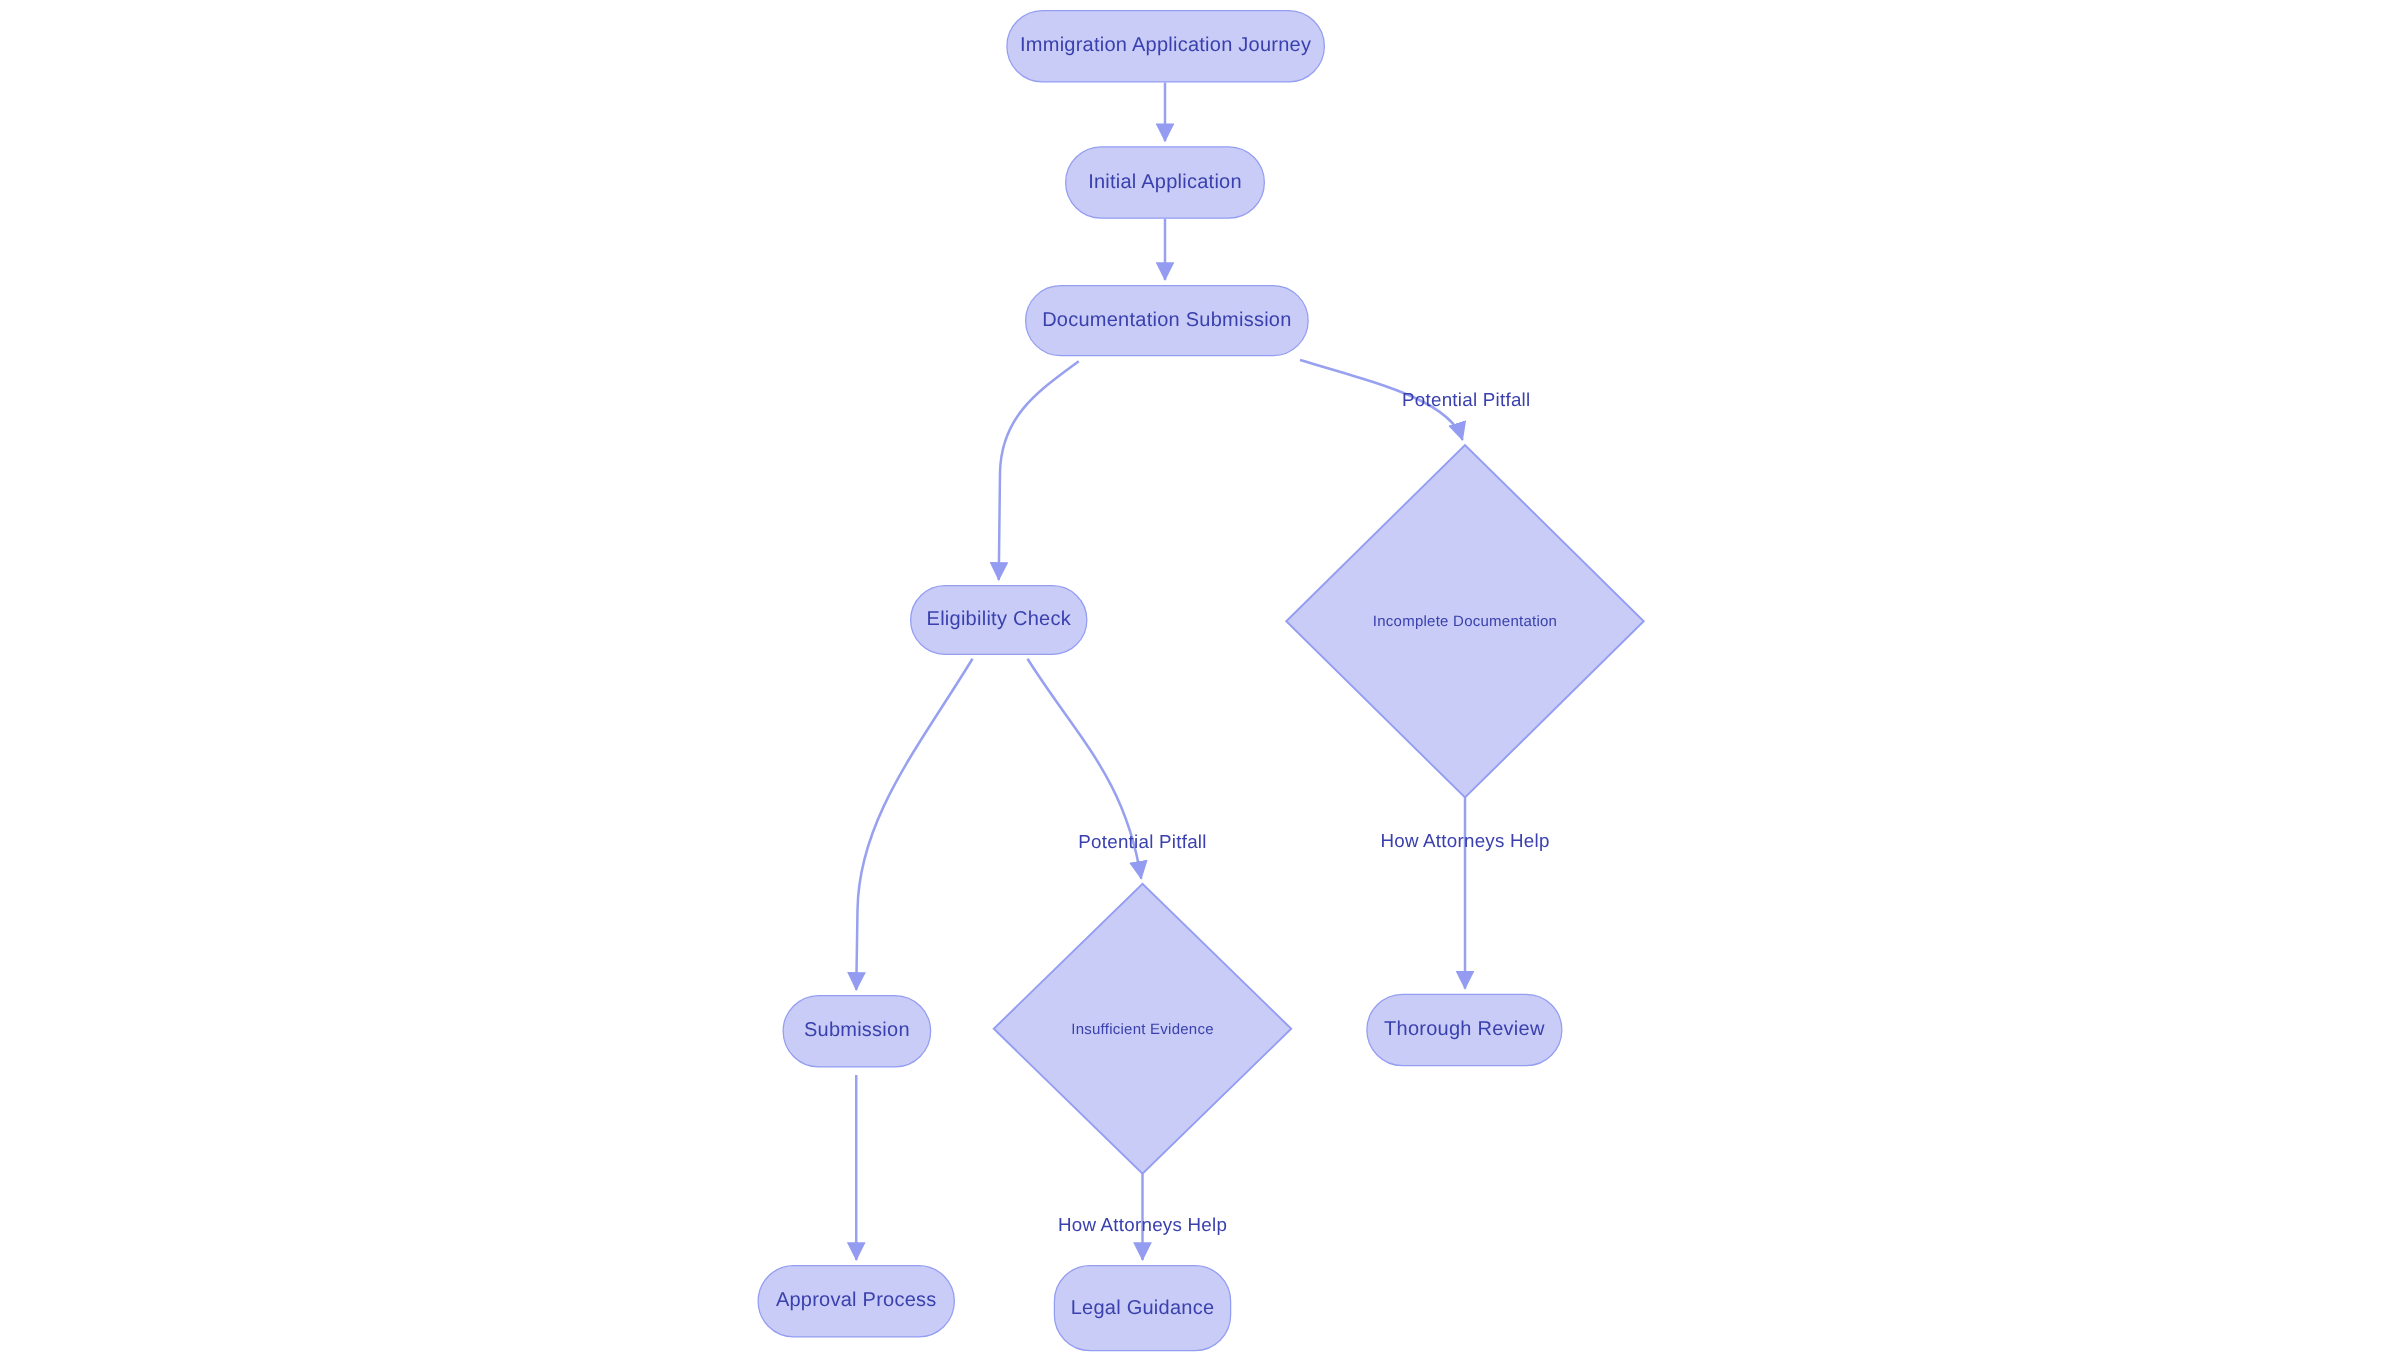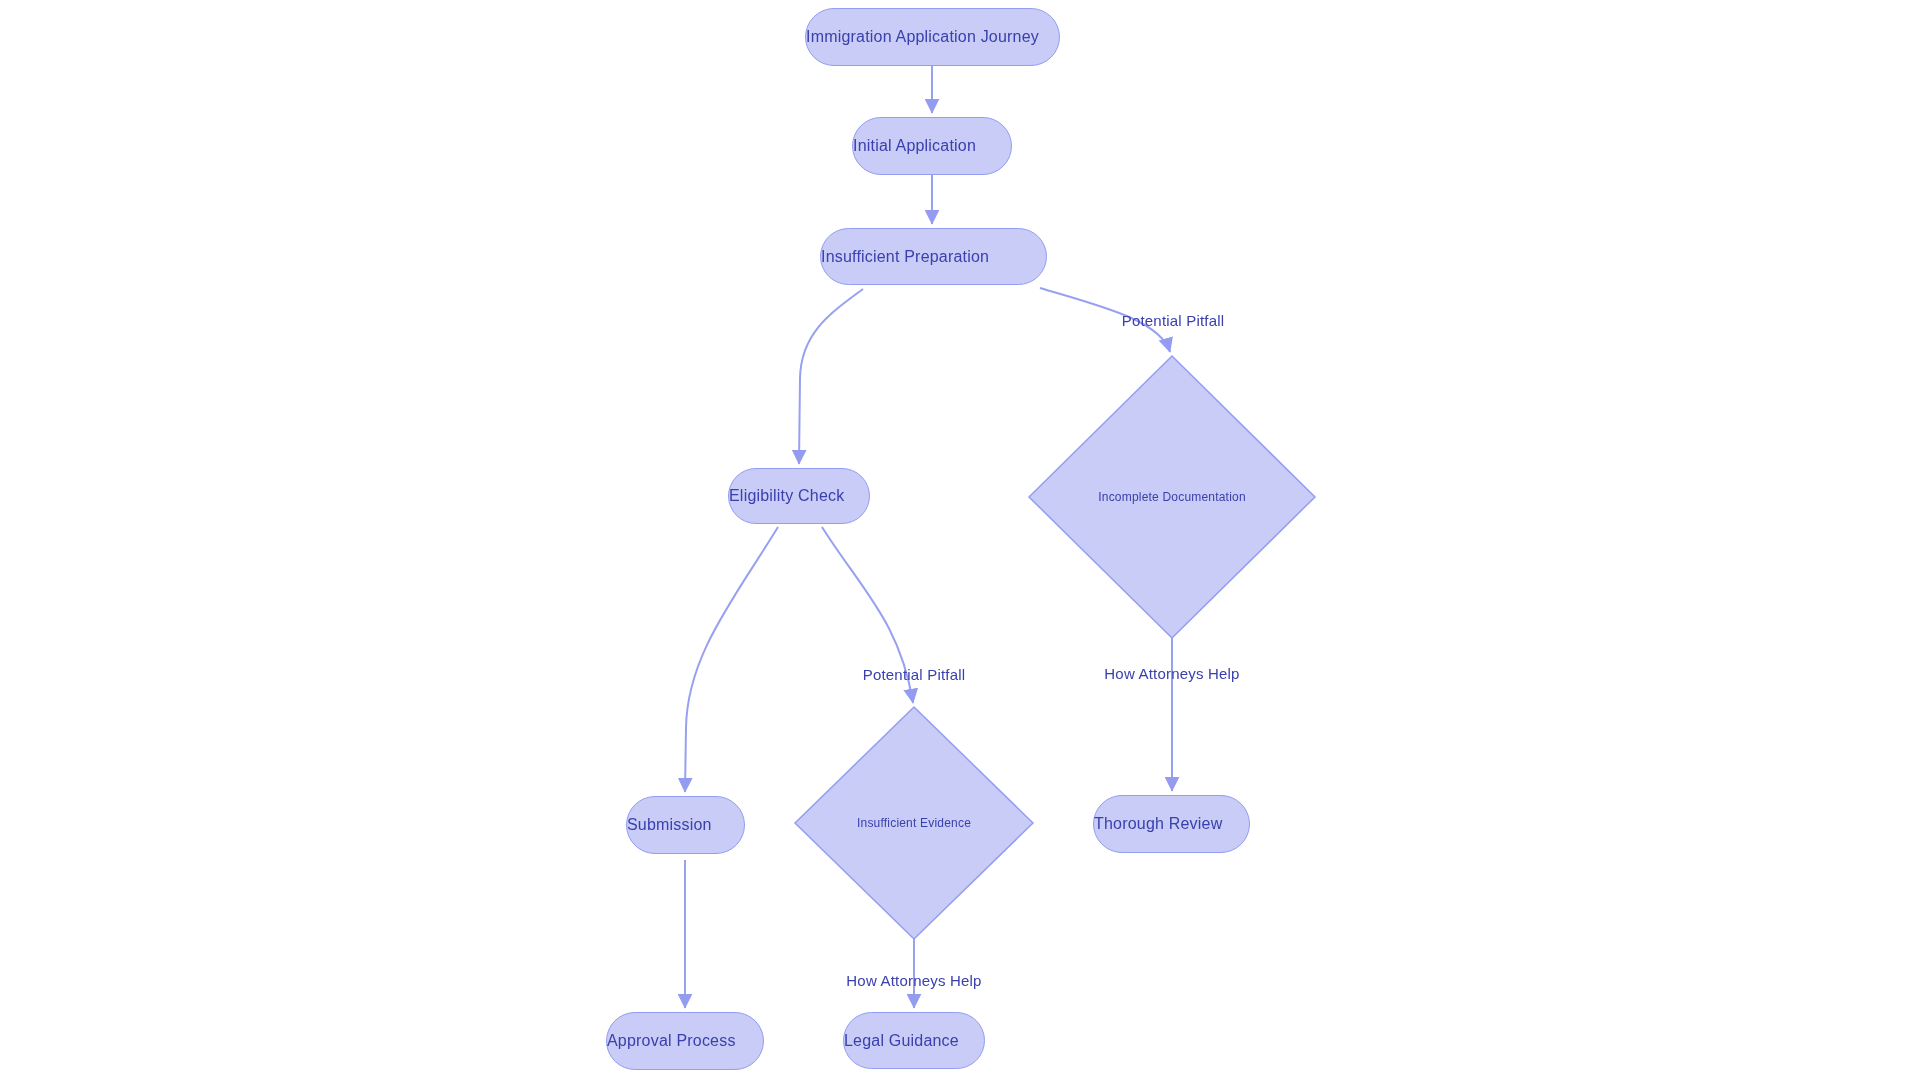--- a/index.html
+++ b/index.html
@@ -16,21 +16,21 @@
     background:var(--canvas-bg);
     font-family:"Liberation Sans","DejaVu Sans",sans-serif;
     overflow:hidden;
   }
   .canvas{position:relative;width:1920px;height:1083px;background:var(--canvas-bg);}
   svg.edge-layer{position:absolute;left:0;top:0;width:1920px;height:1083px;}
   .edge-path{stroke:var(--edge);stroke-width:2;fill:none;}
   .diamond{fill:var(--node-fill);stroke:var(--node-border);stroke-width:1.5;}
   .node{
     position:absolute;
-    display:flex;align-items:center;
+    display:flex;align-items:center;justify-content:center;
     background:var(--node-fill);
     border:1.5px solid var(--node-border);
     border-radius:29px;
     box-sizing:border-box;
     color:var(--node-text);
     font-size:16px;
     letter-spacing:.2px;
     white-space:nowrap;
     text-align:center;
   }
@@ -79,40 +79,40 @@
 
   <div class="node" style="left:805px;top:8px;width:255px;height:58px;">
     <span>Immigration Application Journey</span>
   </div>
 
   <div class="node" style="left:852px;top:117px;width:160px;height:58px;">
     <span>Initial Application</span>
   </div>
 
   <div class="node" style="left:820px;top:228px;width:227px;height:57px;">
-    <span>Insufficient Preparation</span>
+    <span>Documentation Submission</span>
   </div>
 
   <div class="node" style="left:728px;top:468px;width:142px;height:56px;">
     <span>Eligibility Check</span>
   </div>
 
   <div class="node" style="left:626px;top:796px;width:119px;height:58px;">
     <span>Submission</span>
   </div>
 
   <div class="node" style="left:1093px;top:795px;width:157px;height:58px;">
     <span>Thorough Review</span>
   </div>
 
   <div class="node" style="left:606px;top:1012px;width:158px;height:58px;">
     <span>Approval Process</span>
   </div>
 
-  <div class="node" style="left:843px;top:1012px;width:142px;height:57px;">
+  <div class="node" style="left:843px;top:1012px;width:142px;height:69px;">
     <span>Legal Guidance</span>
   </div>
 
   <div class="diamond-label" style="left:1172px;top:497px;">Incomplete Documentation</div>
   <div class="diamond-label" style="left:914px;top:823px;">Insufficient Evidence</div>
 
   <div class="edge-label" style="left:1173px;top:320px;">Potential Pitfall</div>
   <div class="edge-label" style="left:914px;top:674px;">Potential Pitfall</div>
   <div class="edge-label" style="left:1172px;top:673px;">How Attorneys Help</div>
   <div class="edge-label" style="left:914px;top:980px;">How Attorneys Help</div>

